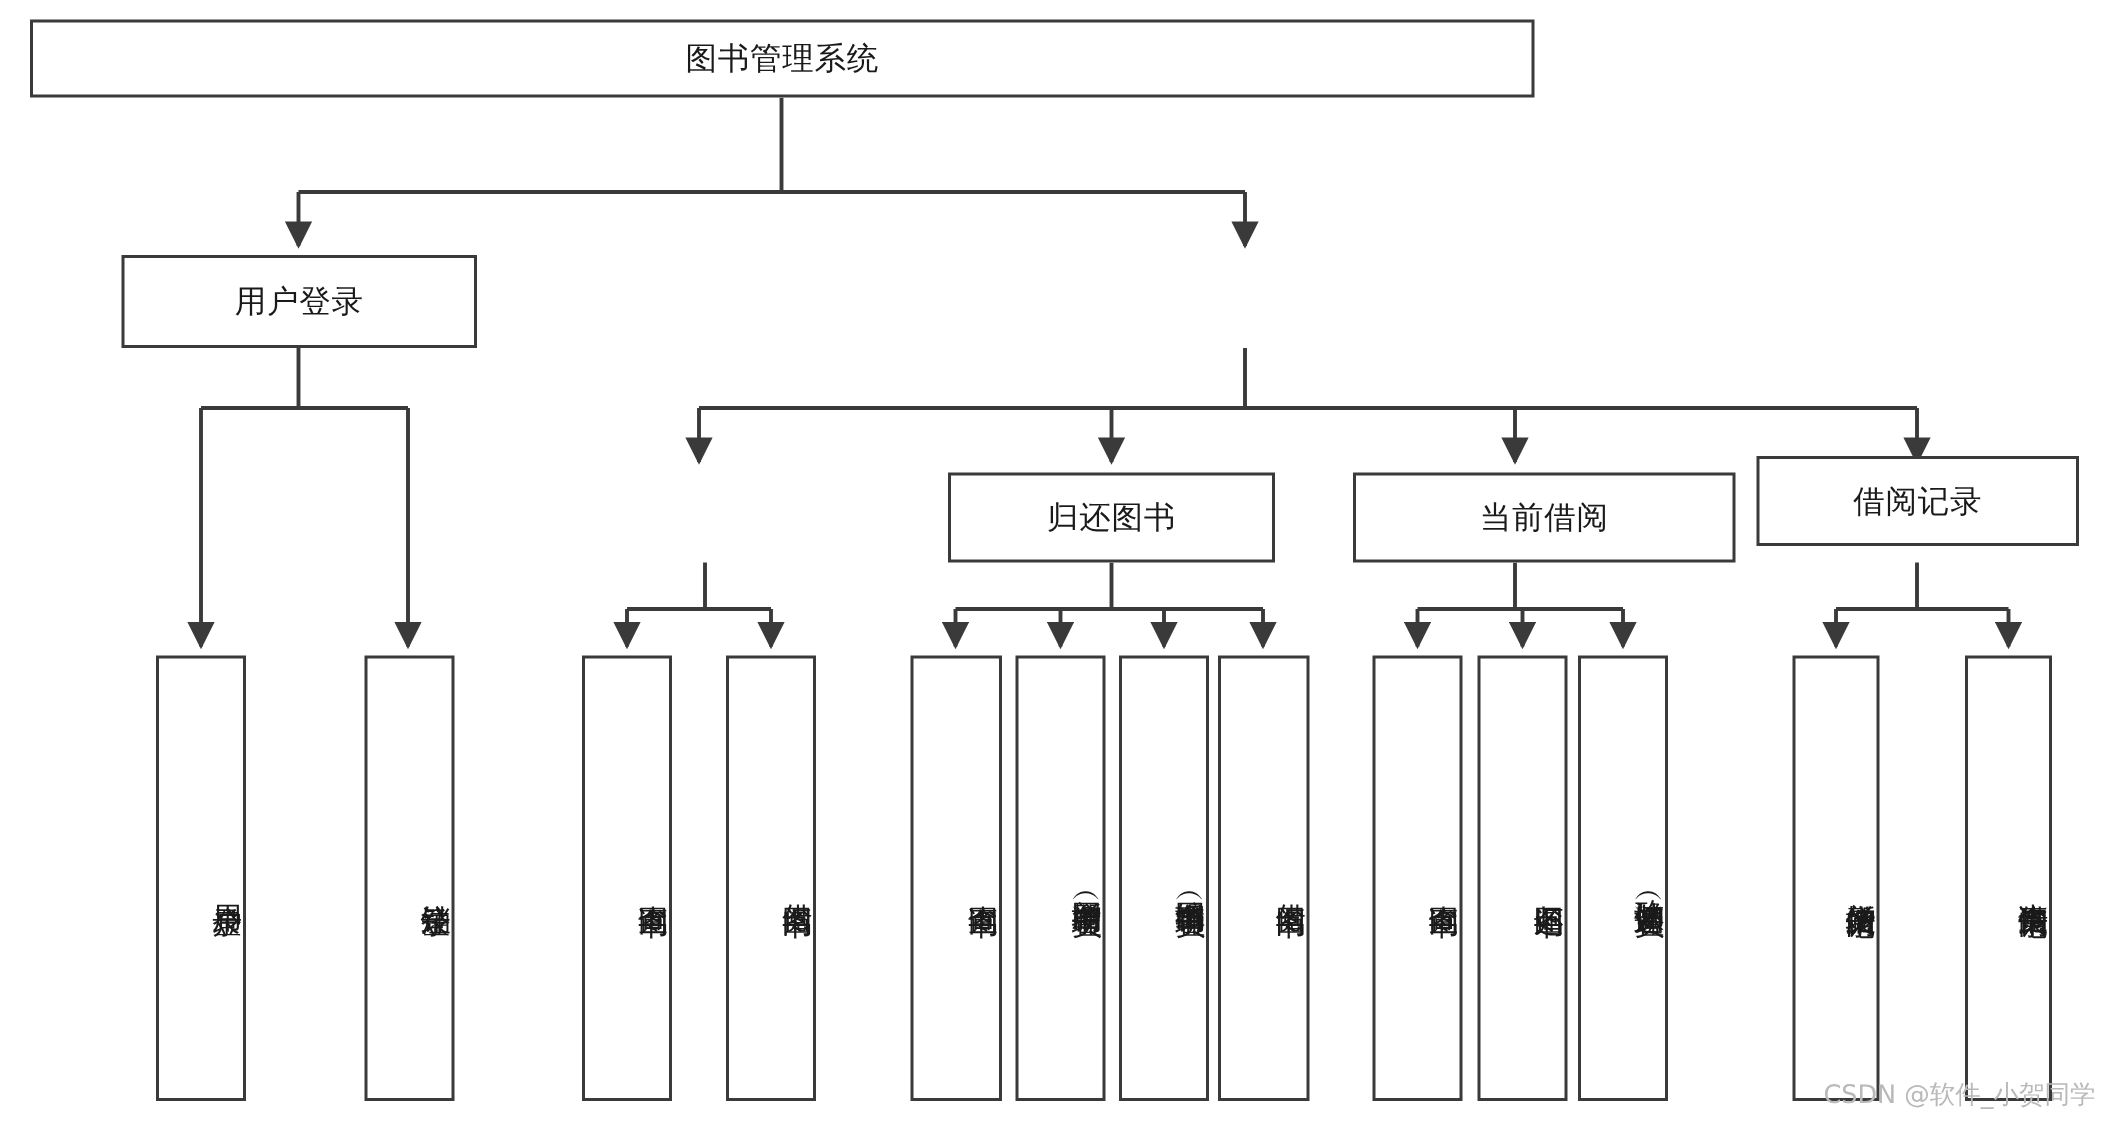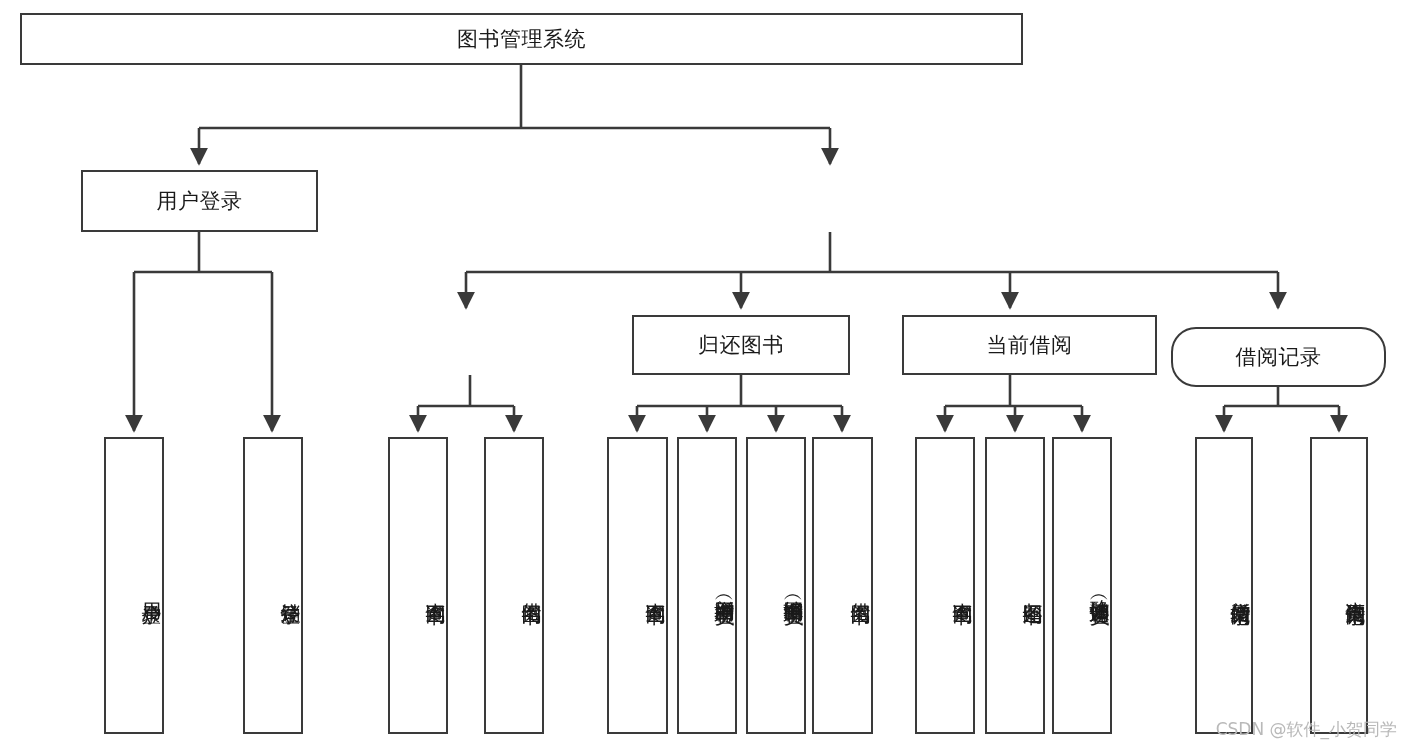--- a/index.html
+++ b/index.html
@@ -131,21 +131,21 @@
   <div class="node-box horizontal" style="left:81px; top:170px; width:237px; height:62px;">
     <span class="node-label">用户登录</span>
   </div>
 
   <div class="node-box horizontal" style="left:632px; top:315px; width:218px; height:60px;">
     <span class="node-label">归还图书</span>
   </div>
   <div class="node-box horizontal" style="left:902px; top:315px; width:255px; height:60px;">
     <span class="node-label">当前借阅</span>
   </div>
-  <div class="node-box horizontal" style="left:1171px; top:327px; width:215px; height:60px;border-radius:25px;">
+  <div class="node-box horizontal" style="left:1171px; top:304px; width:215px; height:60px;">
     <span class="node-label">借阅记录</span>
   </div>
 
   <div class="node-box vertical" style="left:104px; top:437px; width:60px; height:297px;">
     <span class="node-label">用户登录</span>
   </div>
   <div class="node-box vertical" style="left:243px; top:437px; width:60px; height:297px;">
     <span class="node-label">注销登录</span>
   </div>
 

